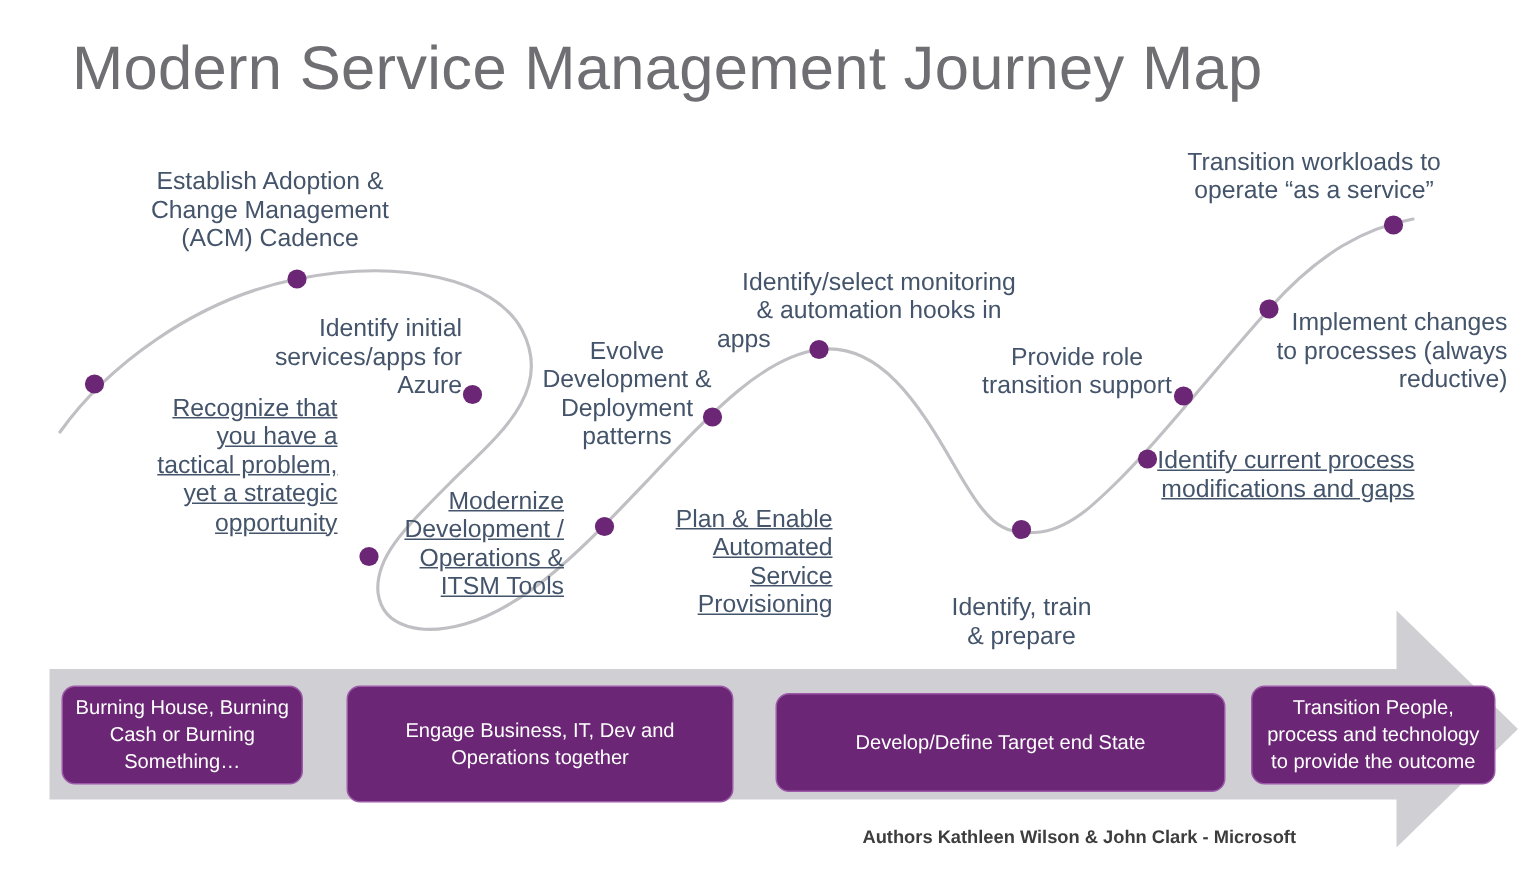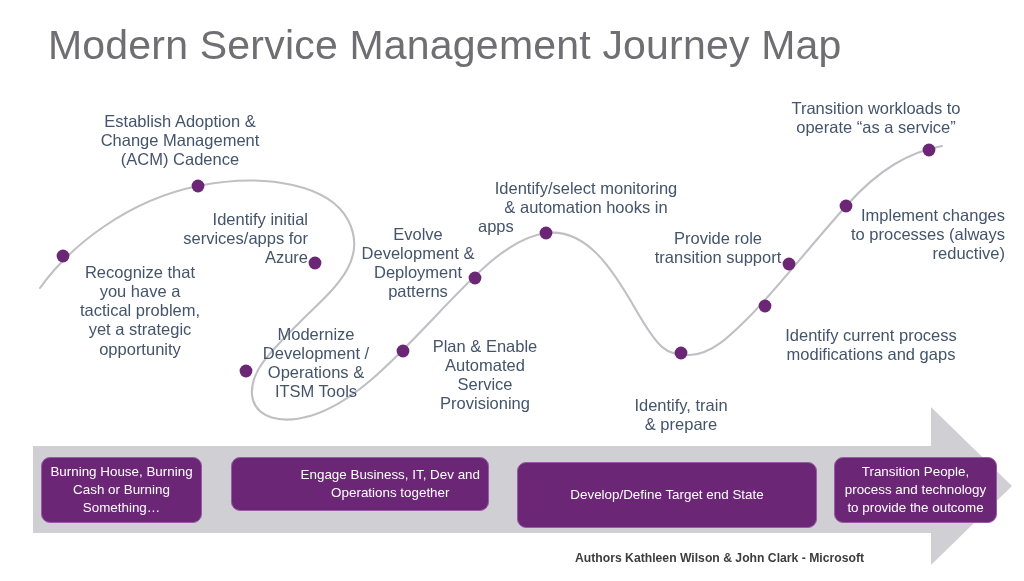--- a/index.html
+++ b/index.html
@@ -34,21 +34,21 @@
   }
   
   .caption{
     position:absolute;
     color:#44546A;
     font-size:16.5px;
     line-height:1.16;
     font-weight:400;
   }
   .caption.c{text-align:center;}
-  .caption.l{text-align:center;}
+  .caption.l{text-align:right;text-decoration:underline;}
   .caption.r{text-align:right;}
 
   
   #band-arrow{
     position:absolute;
     left:0; top:390px;
     width:1024px; height:191px;
   }
   .stage-box{
     position:absolute;
@@ -161,21 +161,21 @@
     <div>Identify/select monitoring</div>
     <div>&amp; automation hooks in</div>
     <div style="text-align:left;">apps</div>
   </div>
 
   <div class="caption c" style="left:613px;top:364px;width:136px;margin-top:32px;">
     <div>Identify, train</div>
     <div>&amp; prepare</div>
   </div>
 
-  <div class="caption l" style="left:771px;top:298px;width:200px;margin-top:28px;">
+  <div class="caption l" style="left:743px;top:298px;width:200px;">
     <div>Identify current process</div>
     <div>modifications and gaps</div>
   </div>
 
   <div class="caption c" style="left:646px;top:229px;width:144px;">
     <div>Provide role</div>
     <div>transition support</div>
   </div>
 
   <div class="caption r" style="left:808px;top:206px;width:197px;">
@@ -194,21 +194,21 @@
   </svg>
 
   <div class="stage-box" style="left:41px;top:457px;width:161px;height:66px;">
     <span>
       <span>Burning House, Burning</span>
       <span>Cash or Burning</span>
       <span>Something…</span>
     </span>
   </div>
 
-  <div class="stage-box" style="left:231px;top:457px;width:258px;height:54px;justify-content:flex-end;">
+  <div class="stage-box" style="left:231px;top:457px;width:258px;height:78px;">
     <span>
       <span>Engage Business, IT, Dev and</span>
       <span>Operations together</span>
     </span>
   </div>
 
   <div class="stage-box" style="left:517px;top:462px;width:300px;height:66px;">
     <span>
       <span>Develop/Define  Target end State</span>
     </span>

